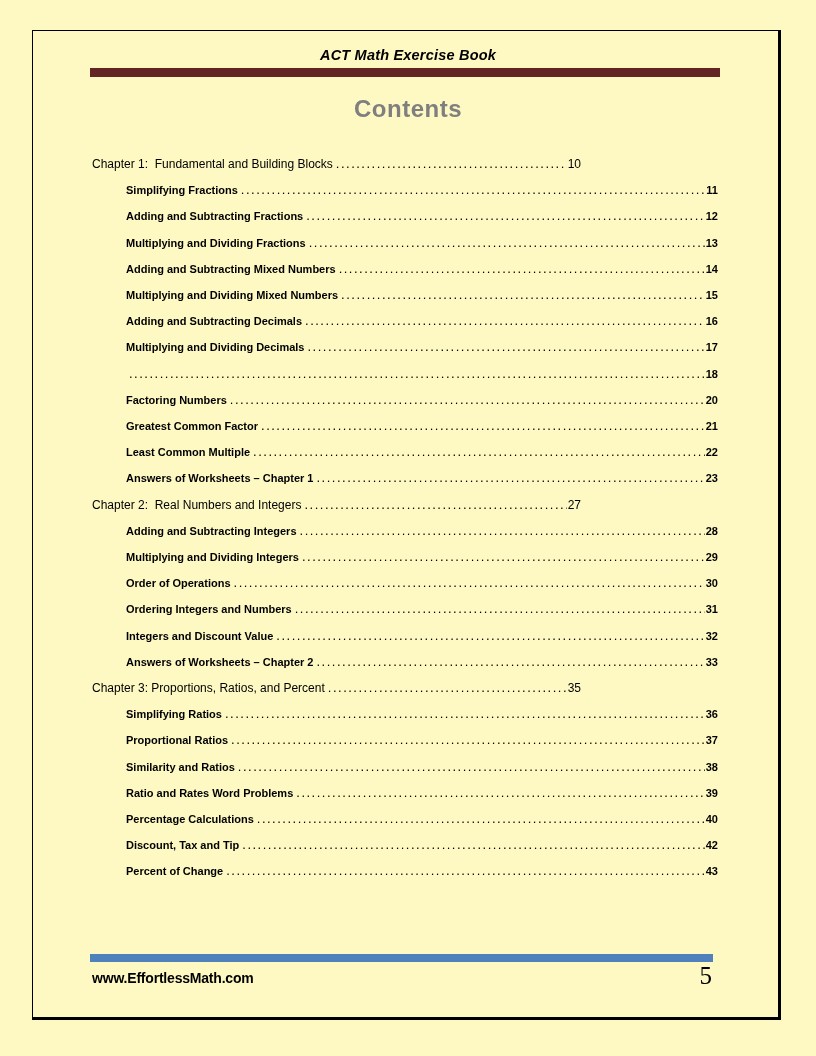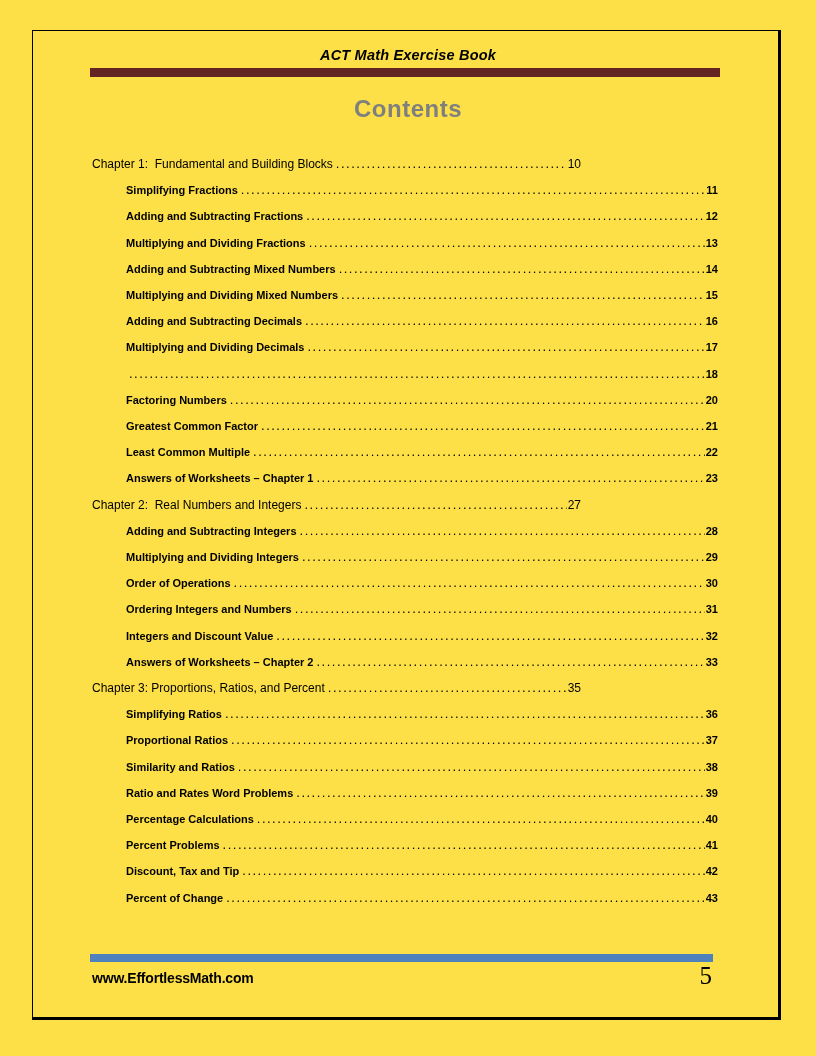--- a/index.html
+++ b/index.html
@@ -1,20 +1,20 @@
 <!DOCTYPE html>
 <html style="--accent-red: #632423; --accent-blue: #4F81BD; --title-gray: #7F7F7F;"><head>
 <meta charset="utf-8">
 <style>
   * { margin: 0; padding: 0; box-sizing: border-box; }
   html, body { background: #fff; }
   .sheet {
     position: relative;
     width: 816px; height: 1056px;
-    background: #fde047;
+    background: #fef9c3;
     font-family: "Liberation Sans", sans-serif;
     color: #000;
     overflow: hidden;
   }
   .border-box {
     position: absolute;
     left: 32px; top: 30px;
     width: 749px; height: 990px;
     border: 1px solid #000;
     border-right-width: 3px;
@@ -236,25 +236,20 @@
     <span class="toc-label">Ratio and Rates Word Problems</span>
     <span class="leader"></span>
     <span class="toc-page">39</span>
   </div>
       <div class="toc-row entry-row">
     <span class="toc-label">Percentage Calculations</span>
     <span class="leader"></span>
     <span class="toc-page">40</span>
   </div>
       <div class="toc-row entry-row">
-    <span class="toc-label">Percent Problems</span>
-    <span class="leader"></span>
-    <span class="toc-page">41</span>
-  </div>
-      <div class="toc-row entry-row">
     <span class="toc-label">Discount, Tax and Tip</span>
     <span class="leader"></span>
     <span class="toc-page">42</span>
   </div>
       <div class="toc-row entry-row">
     <span class="toc-label">Percent of Change</span>
     <span class="leader"></span>
     <span class="toc-page">43</span>
   </div>
     </div>

